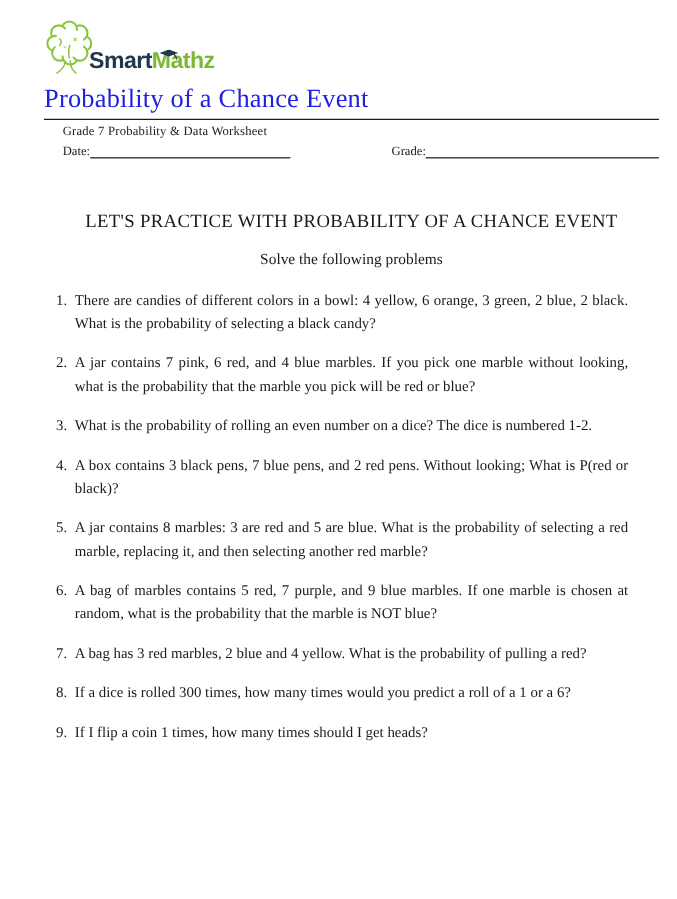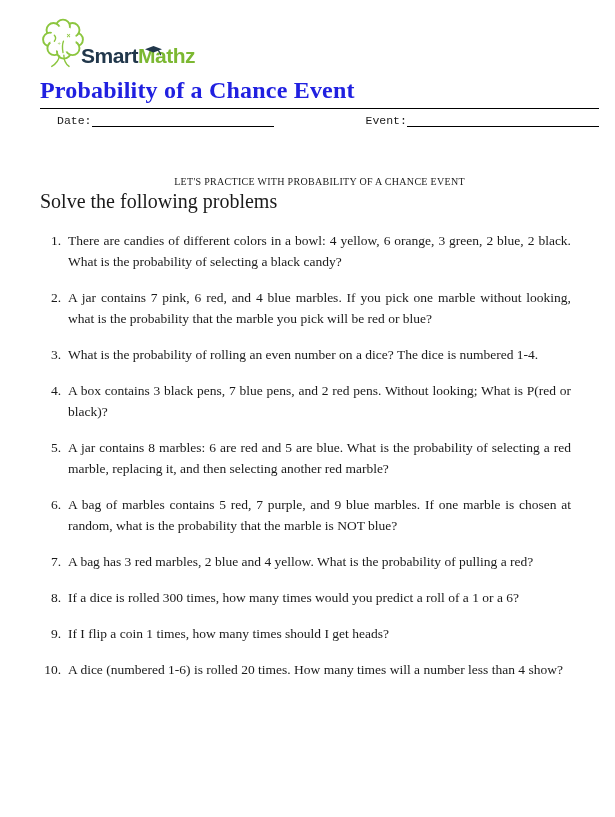--- a/index.html
+++ b/index.html
@@ -30,42 +30,42 @@
     white-space: nowrap;
   }
   .brand-smart { color: #21374B; }
   .brand-mathz { color: #7CB832; position: relative; display: inline-block; }
   .gradcap { position: absolute; left: 7px; top: -7px; }
 
   
   .doc-title {
     margin-top: 7px;
     font-size: 24px;
-    font-weight: bold;
+    font-weight: normal;
     color: #2020E0;
     letter-spacing: 0.2px;
     line-height: 1.1;
   }
   .header-rule { border: none; border-top: 1.6px solid #000; margin-top: 5px; }
   .meta { margin-left: 17px; margin-top: 5px; font-size: 11.5px; }
   .meta-subtitle { letter-spacing: 0.2px; }
-  .fill-row { display: flex; margin-top: 3px; height: 15px; font-family: Liberation Mono, monospace; }
+  .fill-row { display: flex; align-items: flex-end; margin-top: 3px; height: 15px; }
   .blank-line { border-bottom: 1px solid #000; height: 13px; display: inline-block; }
   .date-line { width: 182px; }
   .name-label { margin-left: 92px; }
   .name-line { flex: 1; }
 
   
   .ws-head {
     margin-top: 47px;
     text-align: center;
-    font-size: 10px;
+    font-size: 17px;
     letter-spacing: 0.3px;
   }
-  .ws-subhead { font-size: 20px; margin-top: 3px; }
+  .ws-subhead { text-align: center; font-size: 14px; margin-top: 18px; }
 
   .problems { list-style: none; margin: 17px 28px 0 0; }
   .problem {
     display: grid;
     grid-template-columns: 21px 1fr;
     column-gap: 7px;
     margin-bottom: 15px;
     font-size: 13.5px;
     line-height: 21px;
   }
@@ -104,67 +104,64 @@
               <polygon points="8.5,0 17,3.2 8.5,6.4 0,3.2" fill="#21374B"></polygon>
               <path d="M13 4.3 q2 1.5 2.6 4.5" stroke="#21374B" stroke-width="1.1" fill="none" stroke-linecap="round"></path>
             </svg></span><span>Mathz</span></span>
     </div>
   </div>
 
   <h1 class="doc-title">Probability of a Chance Event</h1>
   <hr class="header-rule">
 
   <div class="meta">
+    <div class="meta-subtitle">Grade 7 Probability &amp; Data Worksheet</div>
     <div class="fill-row">
       <span>Date:</span>
       <span class="blank-line date-line"></span>
-      <span class="name-label">Event:</span>
+      <span class="name-label">Grade:</span>
       <span class="blank-line name-line"></span>
     </div>
   </div>
 
   <div class="ws-head">LET'S PRACTICE WITH PROBABILITY OF A CHANCE EVENT</div>
   <div class="ws-subhead">Solve the following problems</div>
 
   <ol class="problems">
     <li class="problem">
       <span class="problem-number">1.</span>
       <span class="problem-text">There are candies of different colors in a bowl: 4 yellow, 6 orange, 3 green, 2 blue, 2 black. What is the probability of selecting a black candy?</span>
     </li>
     <li class="problem">
       <span class="problem-number">2.</span>
       <span class="problem-text">A jar contains 7 pink, 6 red, and 4 blue marbles. If you pick one marble without looking, what is the probability that the marble you pick will be red or blue?</span>
     </li>
     <li class="problem">
       <span class="problem-number">3.</span>
-      <span class="problem-text">What is the probability of rolling an even number on a dice? The dice is numbered 1-4.</span>
+      <span class="problem-text">What is the probability of rolling an even number on a dice? The dice is numbered 1-2.</span>
     </li>
     <li class="problem">
       <span class="problem-number">4.</span>
       <span class="problem-text">A box contains 3 black pens, 7 blue pens, and 2 red pens. Without looking; What is P(red or black)?</span>
     </li>
     <li class="problem">
       <span class="problem-number">5.</span>
-      <span class="problem-text">A jar contains 8 marbles: 6 are red and 5 are blue. What is the probability of selecting a red marble, replacing it, and then selecting another red marble?</span>
+      <span class="problem-text">A jar contains 8 marbles: 3 are red and 5 are blue. What is the probability of selecting a red marble, replacing it, and then selecting another red marble?</span>
     </li>
     <li class="problem">
       <span class="problem-number">6.</span>
       <span class="problem-text">A bag of marbles contains 5 red, 7 purple, and 9 blue marbles. If one marble is chosen at random, what is the probability that the marble is NOT blue?</span>
     </li>
     <li class="problem">
       <span class="problem-number">7.</span>
       <span class="problem-text">A bag has 3 red marbles, 2 blue and 4 yellow. What is the probability of pulling a red?</span>
     </li>
     <li class="problem">
       <span class="problem-number">8.</span>
       <span class="problem-text">If a dice is rolled 300 times, how many times would you predict a roll of a 1 or a 6?</span>
     </li>
     <li class="problem">
       <span class="problem-number">9.</span>
       <span class="problem-text">If I flip a coin 1 times, how many times should I get heads?</span>
     </li>
-    <li class="problem">
-      <span class="problem-number">10.</span>
-      <span class="problem-text">A dice (numbered 1-6) is rolled 20 times. How many times will a number less than 4 show?</span>
-    </li>
   </ol>
 
 </div>
 
 </body></html>

